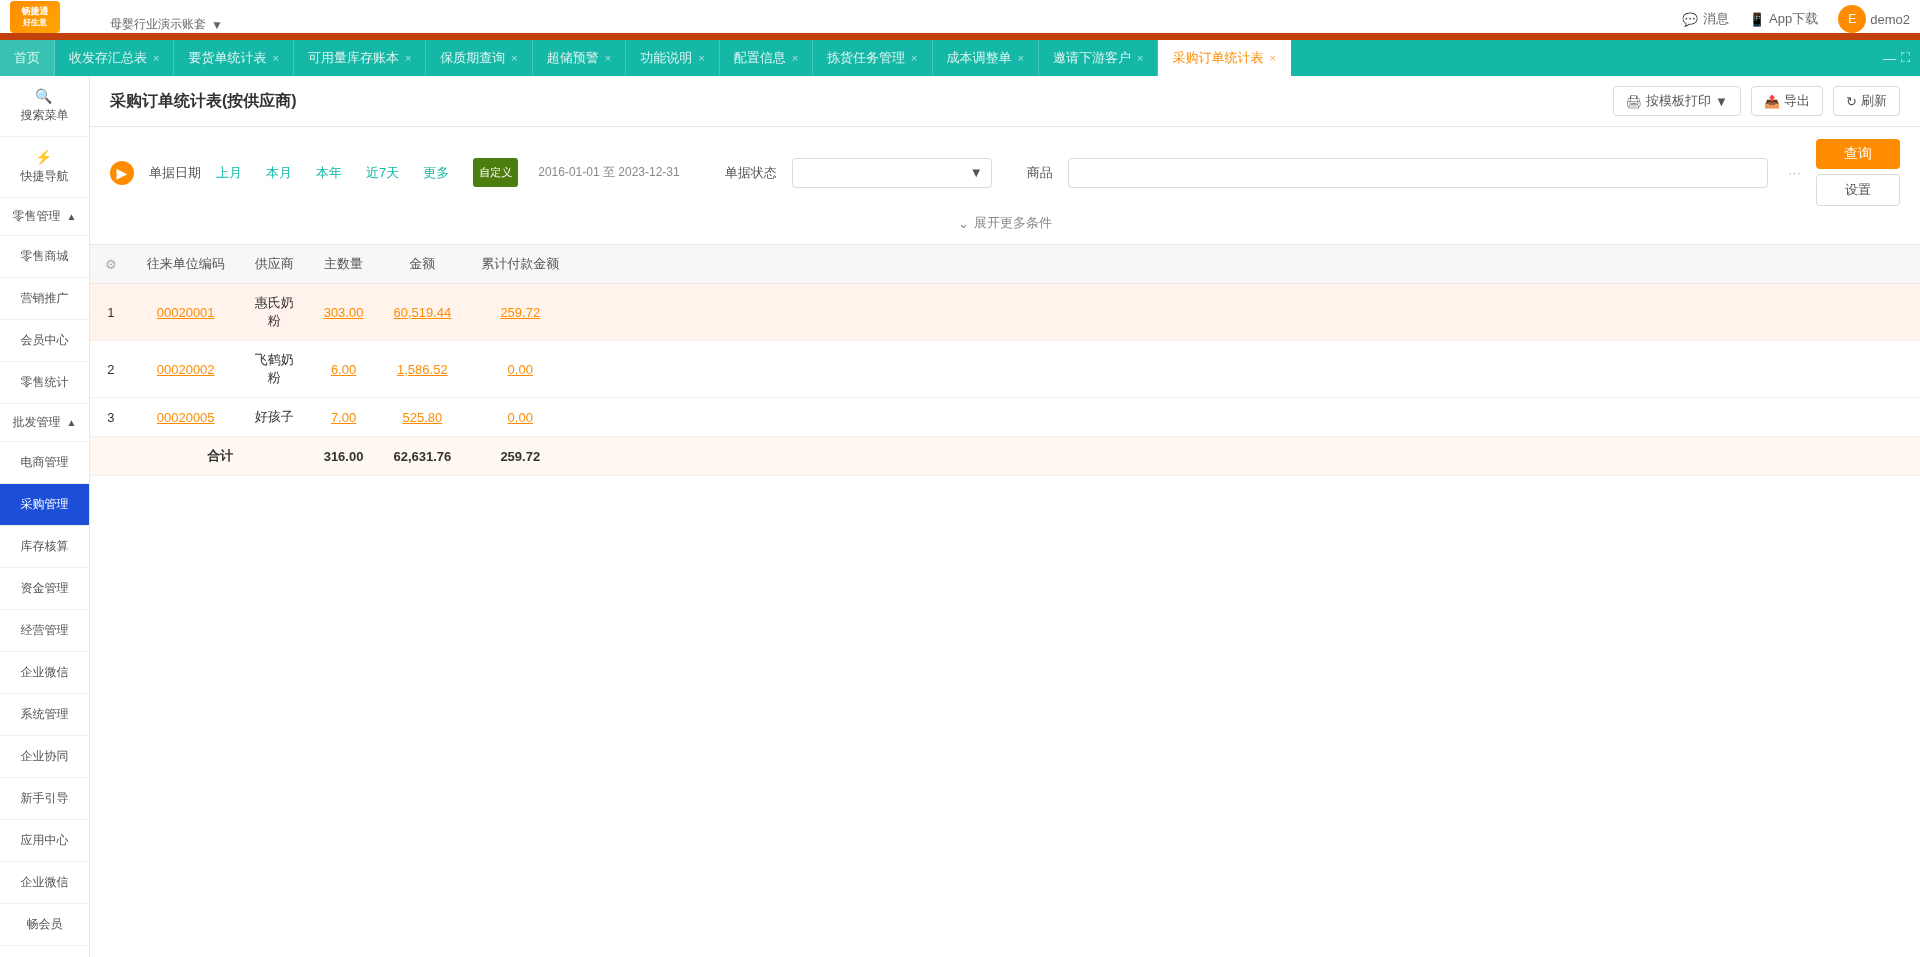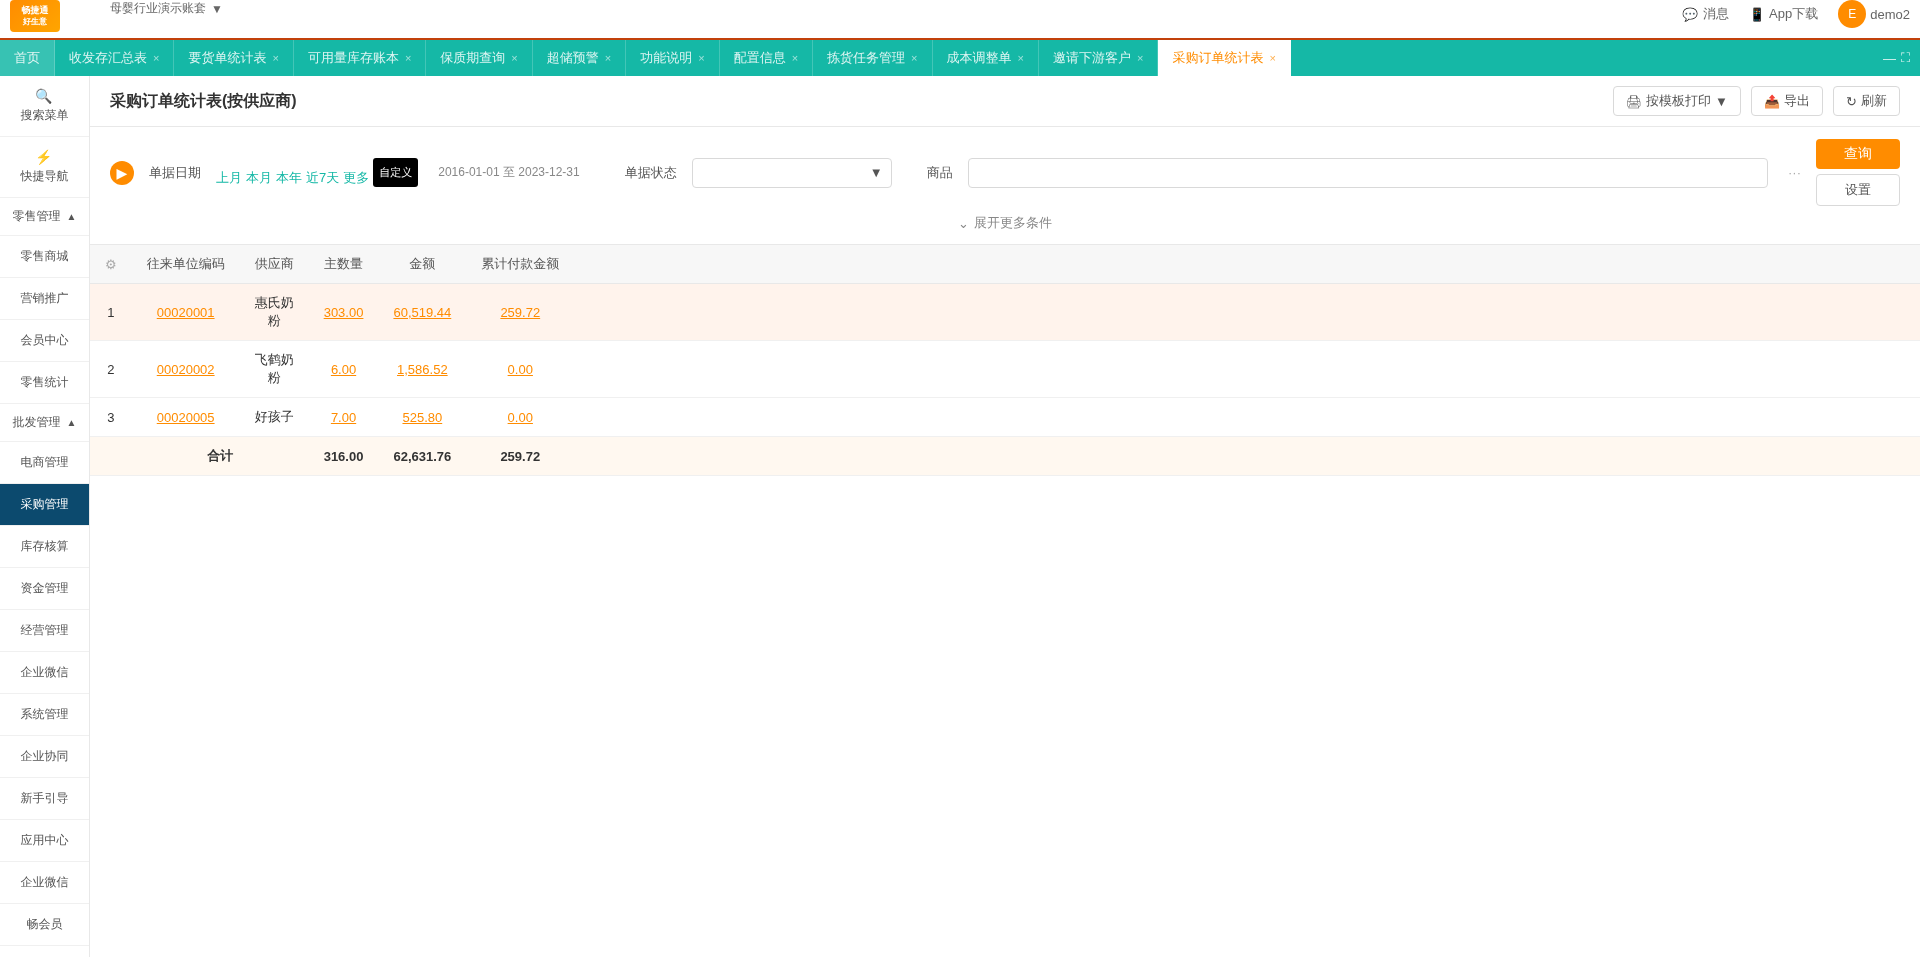--- a/index.html
+++ b/index.html
@@ -1,19 +1,19 @@
 <!DOCTYPE html>
 <html><head>
   <meta charset="utf-8">
   <style>
     * { margin: 0; padding: 0; box-sizing: border-box; }
     body { font-family: 'Microsoft YaHei', 'PingFang SC', sans-serif; font-size: 13px; background: #f5f5f5; color: #333; width: 1920px; height: 957px; overflow: hidden; }
     
     
-    .top-bar { display: flex; align-items: flex-start; height: 40px; background: #fff; border-bottom: 2px solid #c2410c; padding: 0 10px; }
+    .top-bar { display: flex; align-items: flex-end; height: 40px; background: #fff; border-bottom: 7px solid #c2410c; padding: 0 10px; }
     .logo-area { display: flex; align-items: center; width: 90px; }
     .logo-img { width: 50px; height: 32px; background: linear-gradient(135deg, #ff8c00, #ffa500); border-radius: 4px; display: flex; align-items: center; justify-content: center; font-size: 10px; color: white; font-weight: bold; }
     .workspace-selector { flex: 1; display: flex; align-items: center; margin-left: 10px; color: #666; font-size: 12px; cursor: pointer; }
     .workspace-selector span { margin-right: 5px; }
     .top-right { margin-left: auto; display: flex; align-items: center; gap: 20px; }
     .top-right-item { display: flex; align-items: center; gap: 4px; color: #666; font-size: 13px; cursor: pointer; }
     .avatar { width: 28px; height: 28px; border-radius: 50%; background: #ff8c00; display: flex; align-items: center; justify-content: center; color: white; font-size: 12px; }
 
     
     .nav-tabs { display: flex; align-items: center; height: 36px; background: #15b8a6; padding: 0; overflow: hidden; }
@@ -22,43 +22,43 @@
     .nav-tab.active { background: #fff; color: #ff8c00; }
     .nav-tab .close-btn { margin-left: 6px; font-size: 11px; opacity: 0.7; }
     .nav-tab-cross { margin-left: auto; display: flex; align-items: center; gap: 5px; padding: 0 10px; color: rgba(255,255,255,0.85); }
 
     
     .main-layout { display: flex; height: calc(957px - 40px - 36px); }
 
     
     .sidebar { width: 90px; background: #fff; border-right: 1px solid #e8e8e8; display: flex; flex-direction: column; overflow-y: auto; }
     .sidebar-item { padding: 12px 5px; text-align: center; cursor: pointer; font-size: 12px; color: #555; border-bottom: 1px solid #f0f0f0; display: flex; flex-direction: column; align-items: center; gap: 3px; }
-    .sidebar-item.active { background: #0c4a6e; color: #fff; }
+    .sidebar-item.active { background: #1d4ed8; color: #fff; }
     .sidebar-icon { font-size: 14px; }
 
     
     .content { flex: 1; background: #f5f5f5; overflow: hidden; display: flex; flex-direction: column; }
     
     
     .page-header { background: #fff; padding: 10px 20px; display: flex; align-items: center; justify-content: space-between; border-bottom: 1px solid #e8e8e8; }
     .page-title { font-size: 16px; font-weight: bold; color: #333; }
     .header-actions { display: flex; align-items: center; gap: 10px; }
     .btn-template { display: flex; align-items: center; gap: 4px; padding: 5px 12px; border: 1px solid #d9d9d9; border-radius: 4px; background: #fff; cursor: pointer; font-size: 13px; color: #555; }
     .btn-export { display: flex; align-items: center; gap: 4px; padding: 5px 12px; border: 1px solid #d9d9d9; border-radius: 4px; background: #fff; cursor: pointer; font-size: 13px; color: #555; }
     .btn-refresh { display: flex; align-items: center; gap: 4px; padding: 5px 12px; border: 1px solid #d9d9d9; border-radius: 4px; background: #fff; cursor: pointer; font-size: 13px; color: #555; }
 
     
     .filter-area { background: #fff; padding: 12px 20px; border-bottom: 1px solid #e8e8e8; }
     .filter-row { display: flex; align-items: center; gap: 15px; flex-wrap: nowrap; }
     .filter-collapse-btn { width: 24px; height: 24px; background: #ff8c00; border-radius: 50%; display: flex; align-items: center; justify-content: center; color: white; cursor: pointer; font-size: 14px; flex-shrink: 0; }
     .filter-label { font-size: 13px; color: #555; white-space: nowrap; }
-    .filter-date-shortcuts { display: flex; gap: 4px; align-items: flex-end; }
+    .filter-date-shortcuts { display: flex; gap: 24px; align-items: center; }
     .filter-shortcut { color: #15b8a6; cursor: pointer; font-size: 13px; }
     .filter-shortcut.more { color: #15b8a6; }
-    .custom-badge { background: #000000; color: white; font-size: 11px; padding: 7px 6px; border-radius: 3px; }
+    .custom-badge { background: #4d7c0f; color: white; font-size: 11px; padding: 7px 6px; border-radius: 3px; }
     .filter-status-label { font-size: 13px; color: #555; white-space: nowrap; margin-left: 30px; }
     .filter-select { width: 200px; height: 30px; border: 1px solid #d9d9d9; border-radius: 4px; padding: 0 8px; font-size: 13px; color: #555; display: flex; align-items: center; justify-content: space-between; cursor: pointer; background: #fff; }
     .filter-goods-label { font-size: 13px; color: #555; white-space: nowrap; margin-left: 20px; }
     .filter-goods-input { flex: 1; height: 30px; border: 1px solid #d9d9d9; border-radius: 4px; padding: 0 8px; font-size: 13px; color: #555; }
     .btn-query { background: #ff8c00; color: white; border: none; padding: 6px 28px; border-radius: 4px; cursor: pointer; font-size: 14px; }
     .btn-settings { background: #fff; color: #555; border: 1px solid #d9d9d9; padding: 6px 16px; border-radius: 4px; cursor: pointer; font-size: 13px; }
     .filter-expand-row { display: flex; justify-content: center; margin-top: 8px; }
     .expand-btn { display: flex; align-items: center; gap: 5px; color: #888; cursor: pointer; font-size: 13px; }
     .filter-right-buttons { display: flex; flex-direction: column; gap: 5px; margin-left: auto; }
 

